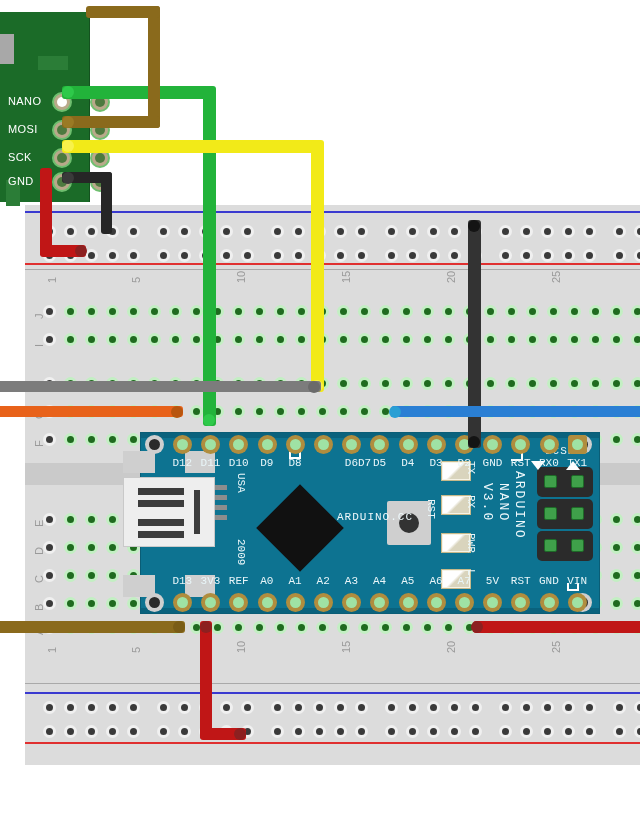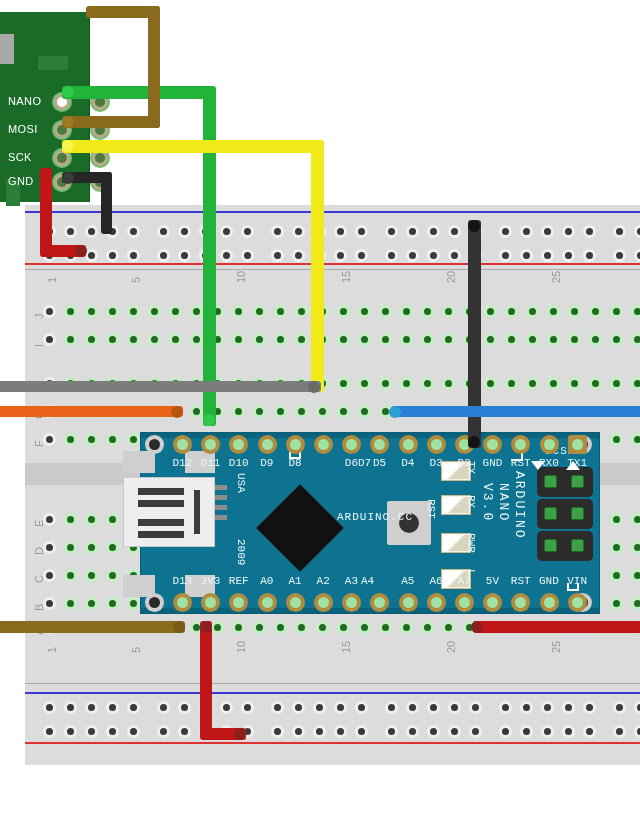--- a/index.html
+++ b/index.html
@@ -1560,21 +1560,21 @@
         <div class="nano-label" style="left: 369.8px; top: 24px;">RST</div>
         <div class="nano-label" style="left: 398px; top: 24px;">RX0</div>
         <div class="nano-label" style="left: 426.2px; top: 24px;">TX1</div>
         <div class="nano-label" style="left: 31.4px; top: 142px;">D13</div>
         <div class="nano-label" style="left: 59.6px; top: 142px;">3V3</div>
         <div class="nano-label" style="left: 87.8px; top: 142px;">REF</div>
         <div class="nano-label" style="left: 119.2px; top: 142px;">A0</div>
         <div class="nano-label" style="left: 147.4px; top: 142px;">A1</div>
         <div class="nano-label" style="left: 175.6px; top: 142px;">A2</div>
         <div class="nano-label" style="left: 203.8px; top: 142px;">A3</div>
-        <div class="nano-label" style="left: 220px; top: 142px;">A4</div>
+        <div class="nano-label" style="left: 232px; top: 142px;">A4</div>
         <div class="nano-label" style="left: 260.2px; top: 142px;">A5</div>
         <div class="nano-label" style="left: 288.4px; top: 142px;">A6</div>
         <div class="nano-label" style="left: 316.6px; top: 142px;">A7</div>
         <div class="nano-label" style="left: 344.8px; top: 142px;">5V</div>
         <div class="nano-label" style="left: 369.8px; top: 142px;">RST</div>
         <div class="nano-label" style="left: 398px; top: 142px;">GND</div>
         <div class="nano-label" style="left: 426.2px; top: 142px;">VIN</div>
         <div class="nano-vert" style="left: 336px; top: 28px;">TX</div>
         <div class="nano-vert" style="left: 336px; top: 62px;">RX</div>
         <div class="nano-vert" style="left: 336px; top: 100px;">PWR</div>

